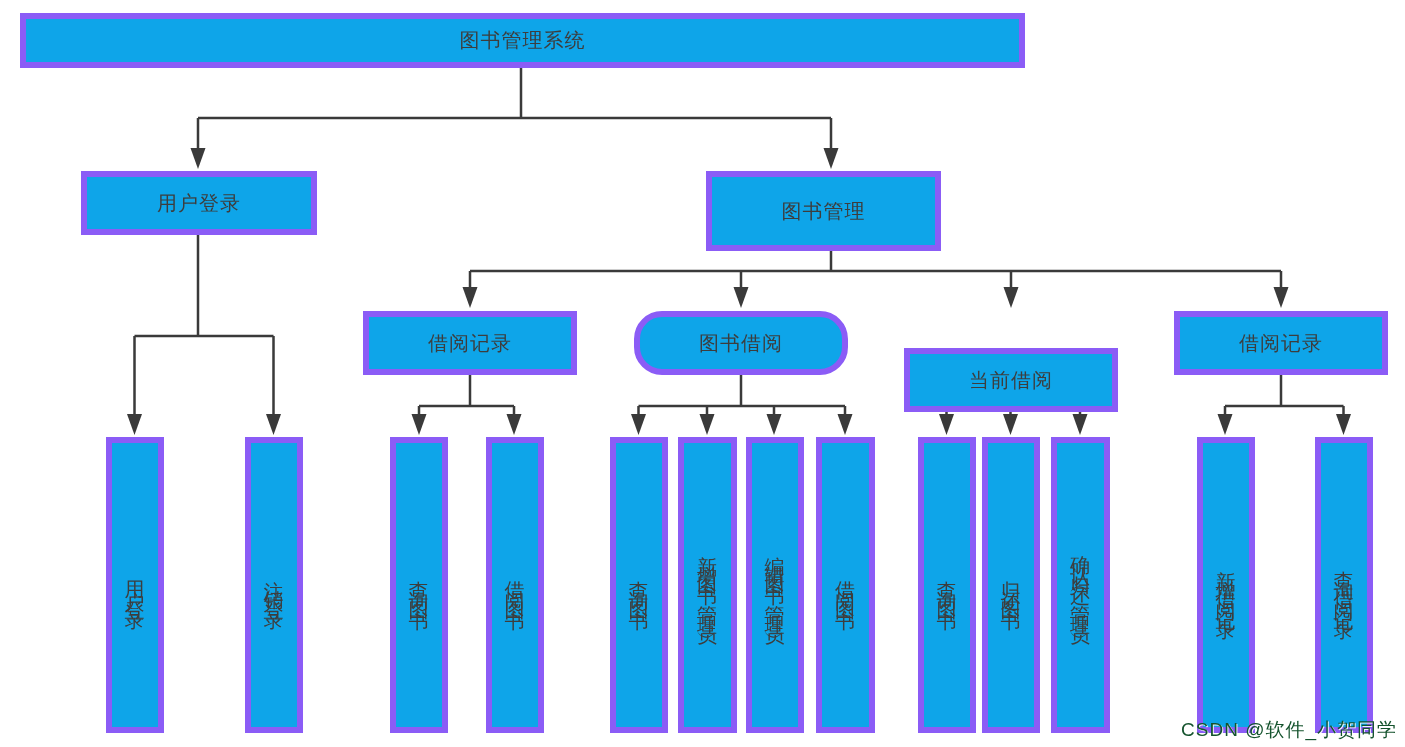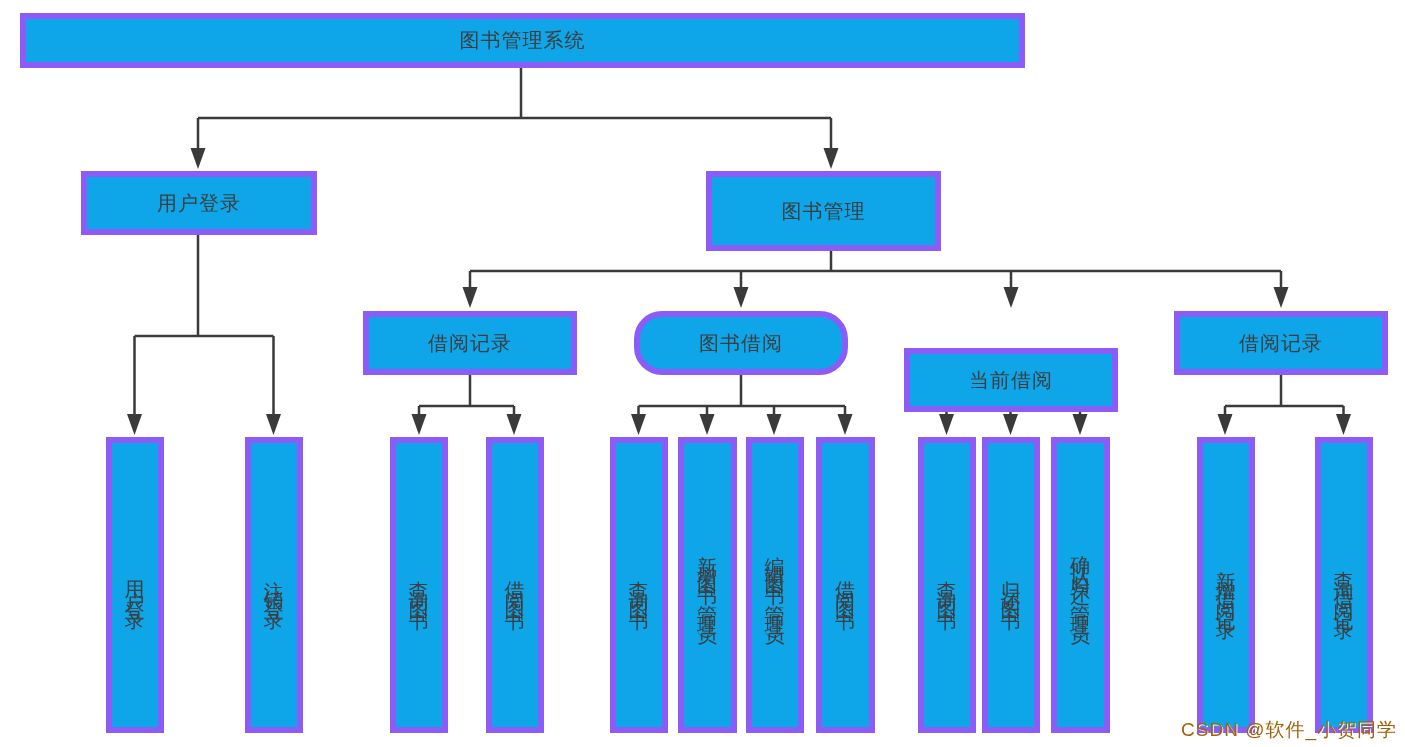--- a/index.html
+++ b/index.html
@@ -42,21 +42,21 @@
     letter-spacing: 10px;
     line-height: 1.1;
     white-space: nowrap;
   }
   .watermark {
     position: absolute;
     right: 8px;
     bottom: 4px;
     font-size: 19px;
     letter-spacing: 1px;
-    color: #a16207;
+    color: #14532d;
     text-shadow: 1px 1px 0 rgba(255,255,255,0.9);
     white-space: nowrap;
   }
 </style>
 </head>
 <body>
 
 <div class="canvas">
 
   <svg class="wires" viewBox="0 0 1405 747" aria-hidden="true">

